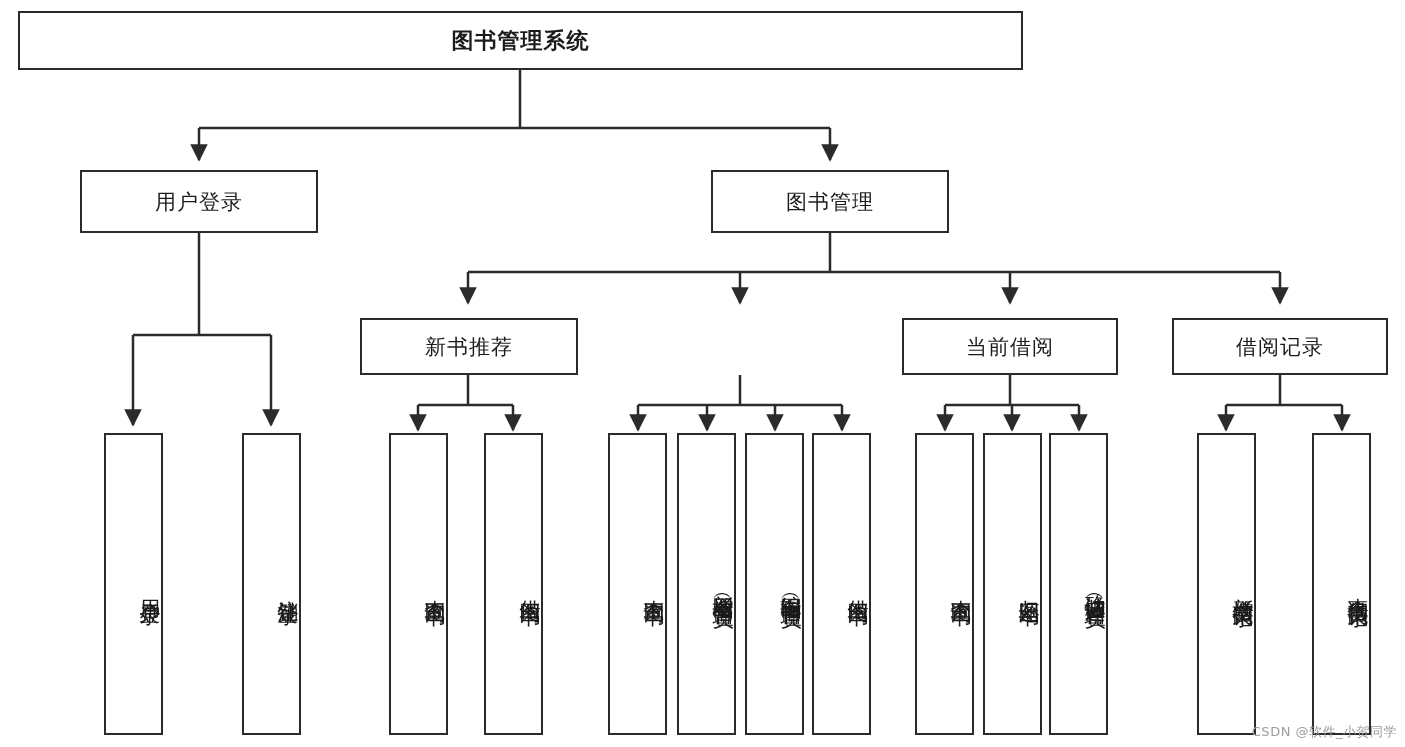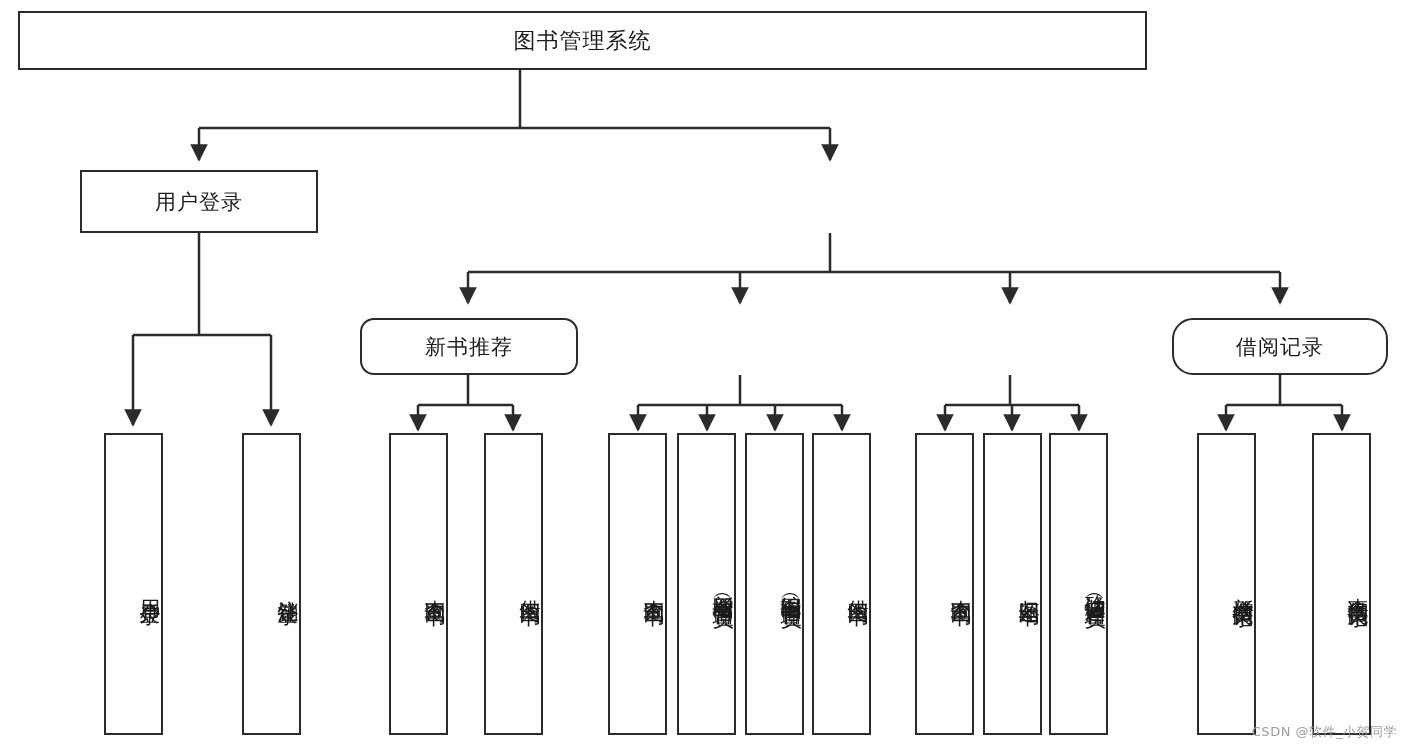--- a/index.html
+++ b/index.html
@@ -117,32 +117,38 @@
       <path d="M 1012 405 L 1012 430" marker-end="url(#arrow)"></path>
       <path d="M 1079 405 L 1079 430" marker-end="url(#arrow)"></path>
 
       <path d="M 1280 375 L 1280 405"></path>
       <path d="M 1226 405 L 1342 405"></path>
       <path d="M 1226 405 L 1226 430" marker-end="url(#arrow)"></path>
       <path d="M 1342 405 L 1342 430" marker-end="url(#arrow)"></path>
     </g>
   </svg>
 
-  <div class="node node-h node-root" style="left:18px; top:11px; width:1129px; height:59px;">
+  <div class="node node-h node-root" style="left:18px; top:11px; width:1005px; height:59px;font-weight:bold;">
     <span>图书管理系统</span>
   </div>
 
   <div class="node node-h" style="left:80px; top:170px; width:238px; height:63px;">
     <span>用户登录</span>
   </div>
+  <div class="node node-h" style="left:711px; top:170px; width:238px; height:63px;">
+    <span>图书管理</span>
+  </div>
 
-  <div class="node node-h" style="left:360px; top:318px; width:218px; height:57px;border-radius:14px;">
+  <div class="node node-h" style="left:360px; top:318px; width:218px; height:57px;">
     <span>新书推荐</span>
   </div>
-  <div class="node node-h" style="left:1172px; top:318px; width:216px; height:57px;border-radius:21px;">
+  <div class="node node-h" style="left:902px; top:318px; width:216px; height:57px;">
+    <span>当前借阅</span>
+  </div>
+  <div class="node node-h" style="left:1172px; top:318px; width:216px; height:57px;">
     <span>借阅记录</span>
   </div>
 
   <div class="node node-v" style="left:104px; top:433px; width:59px; height:302px;">
     <span>用户登录</span>
   </div>
   <div class="node node-v" style="left:242px; top:433px; width:59px; height:302px;">
     <span>注销登录</span>
   </div>
 

